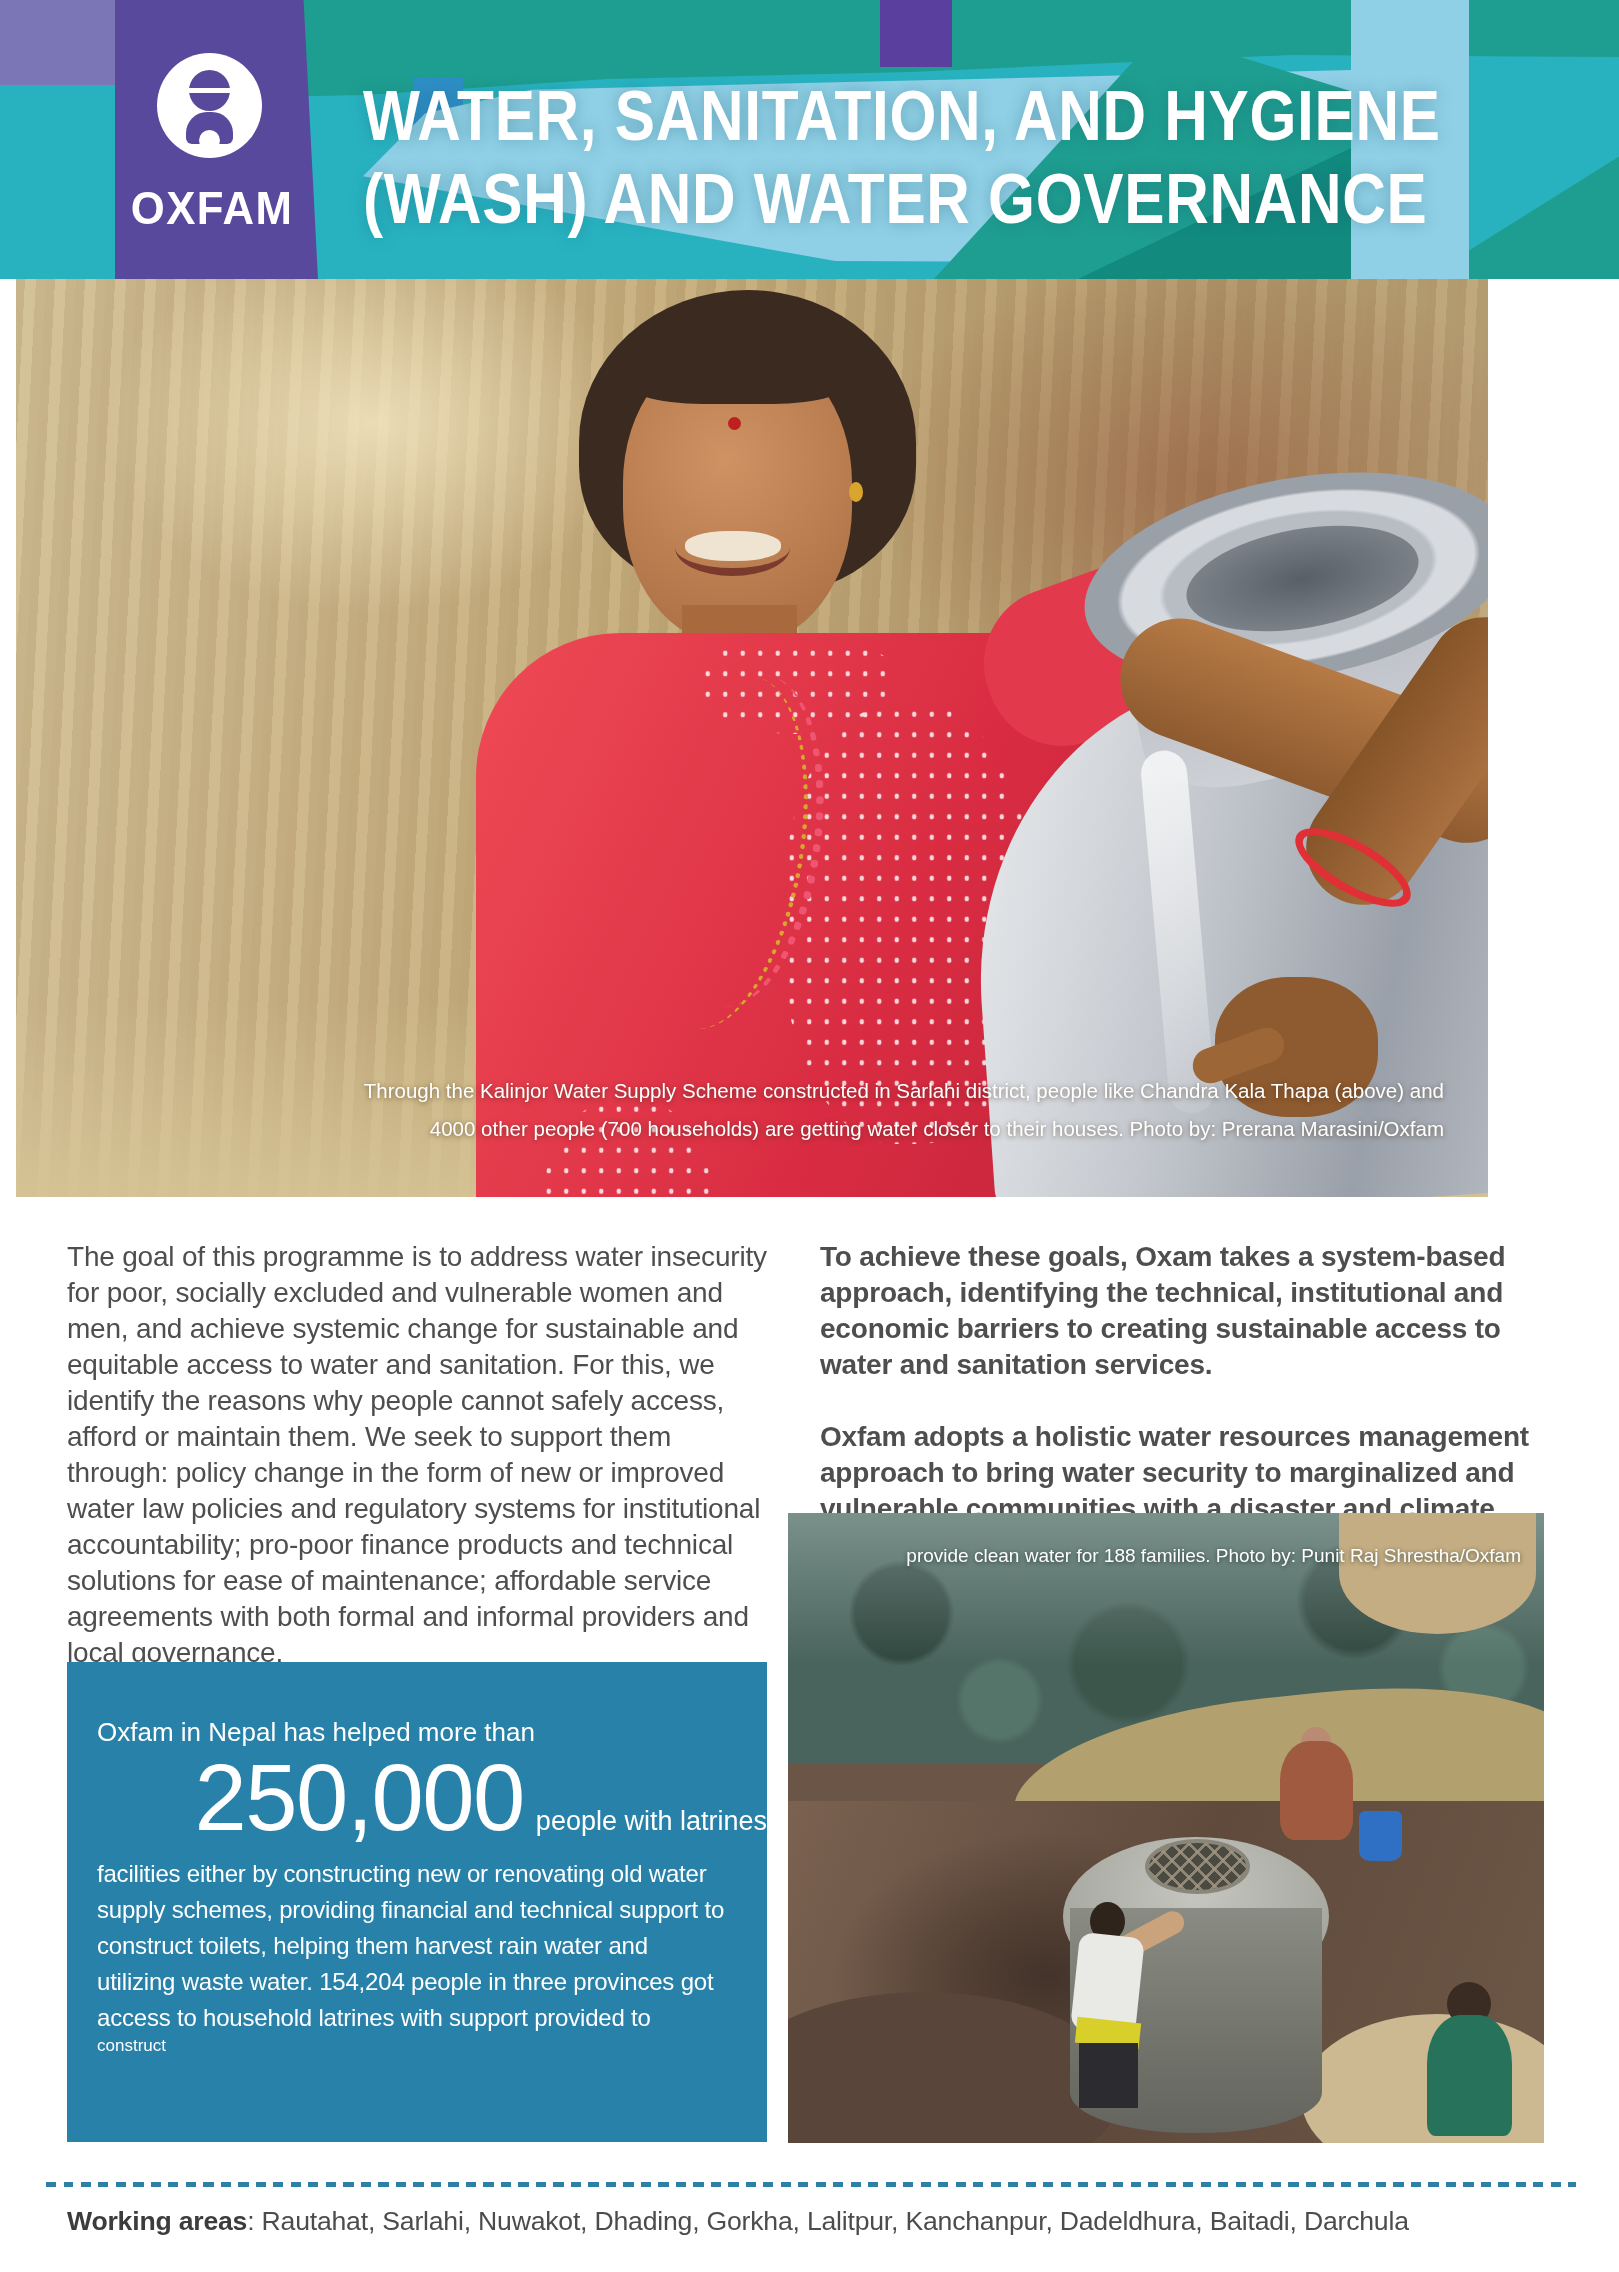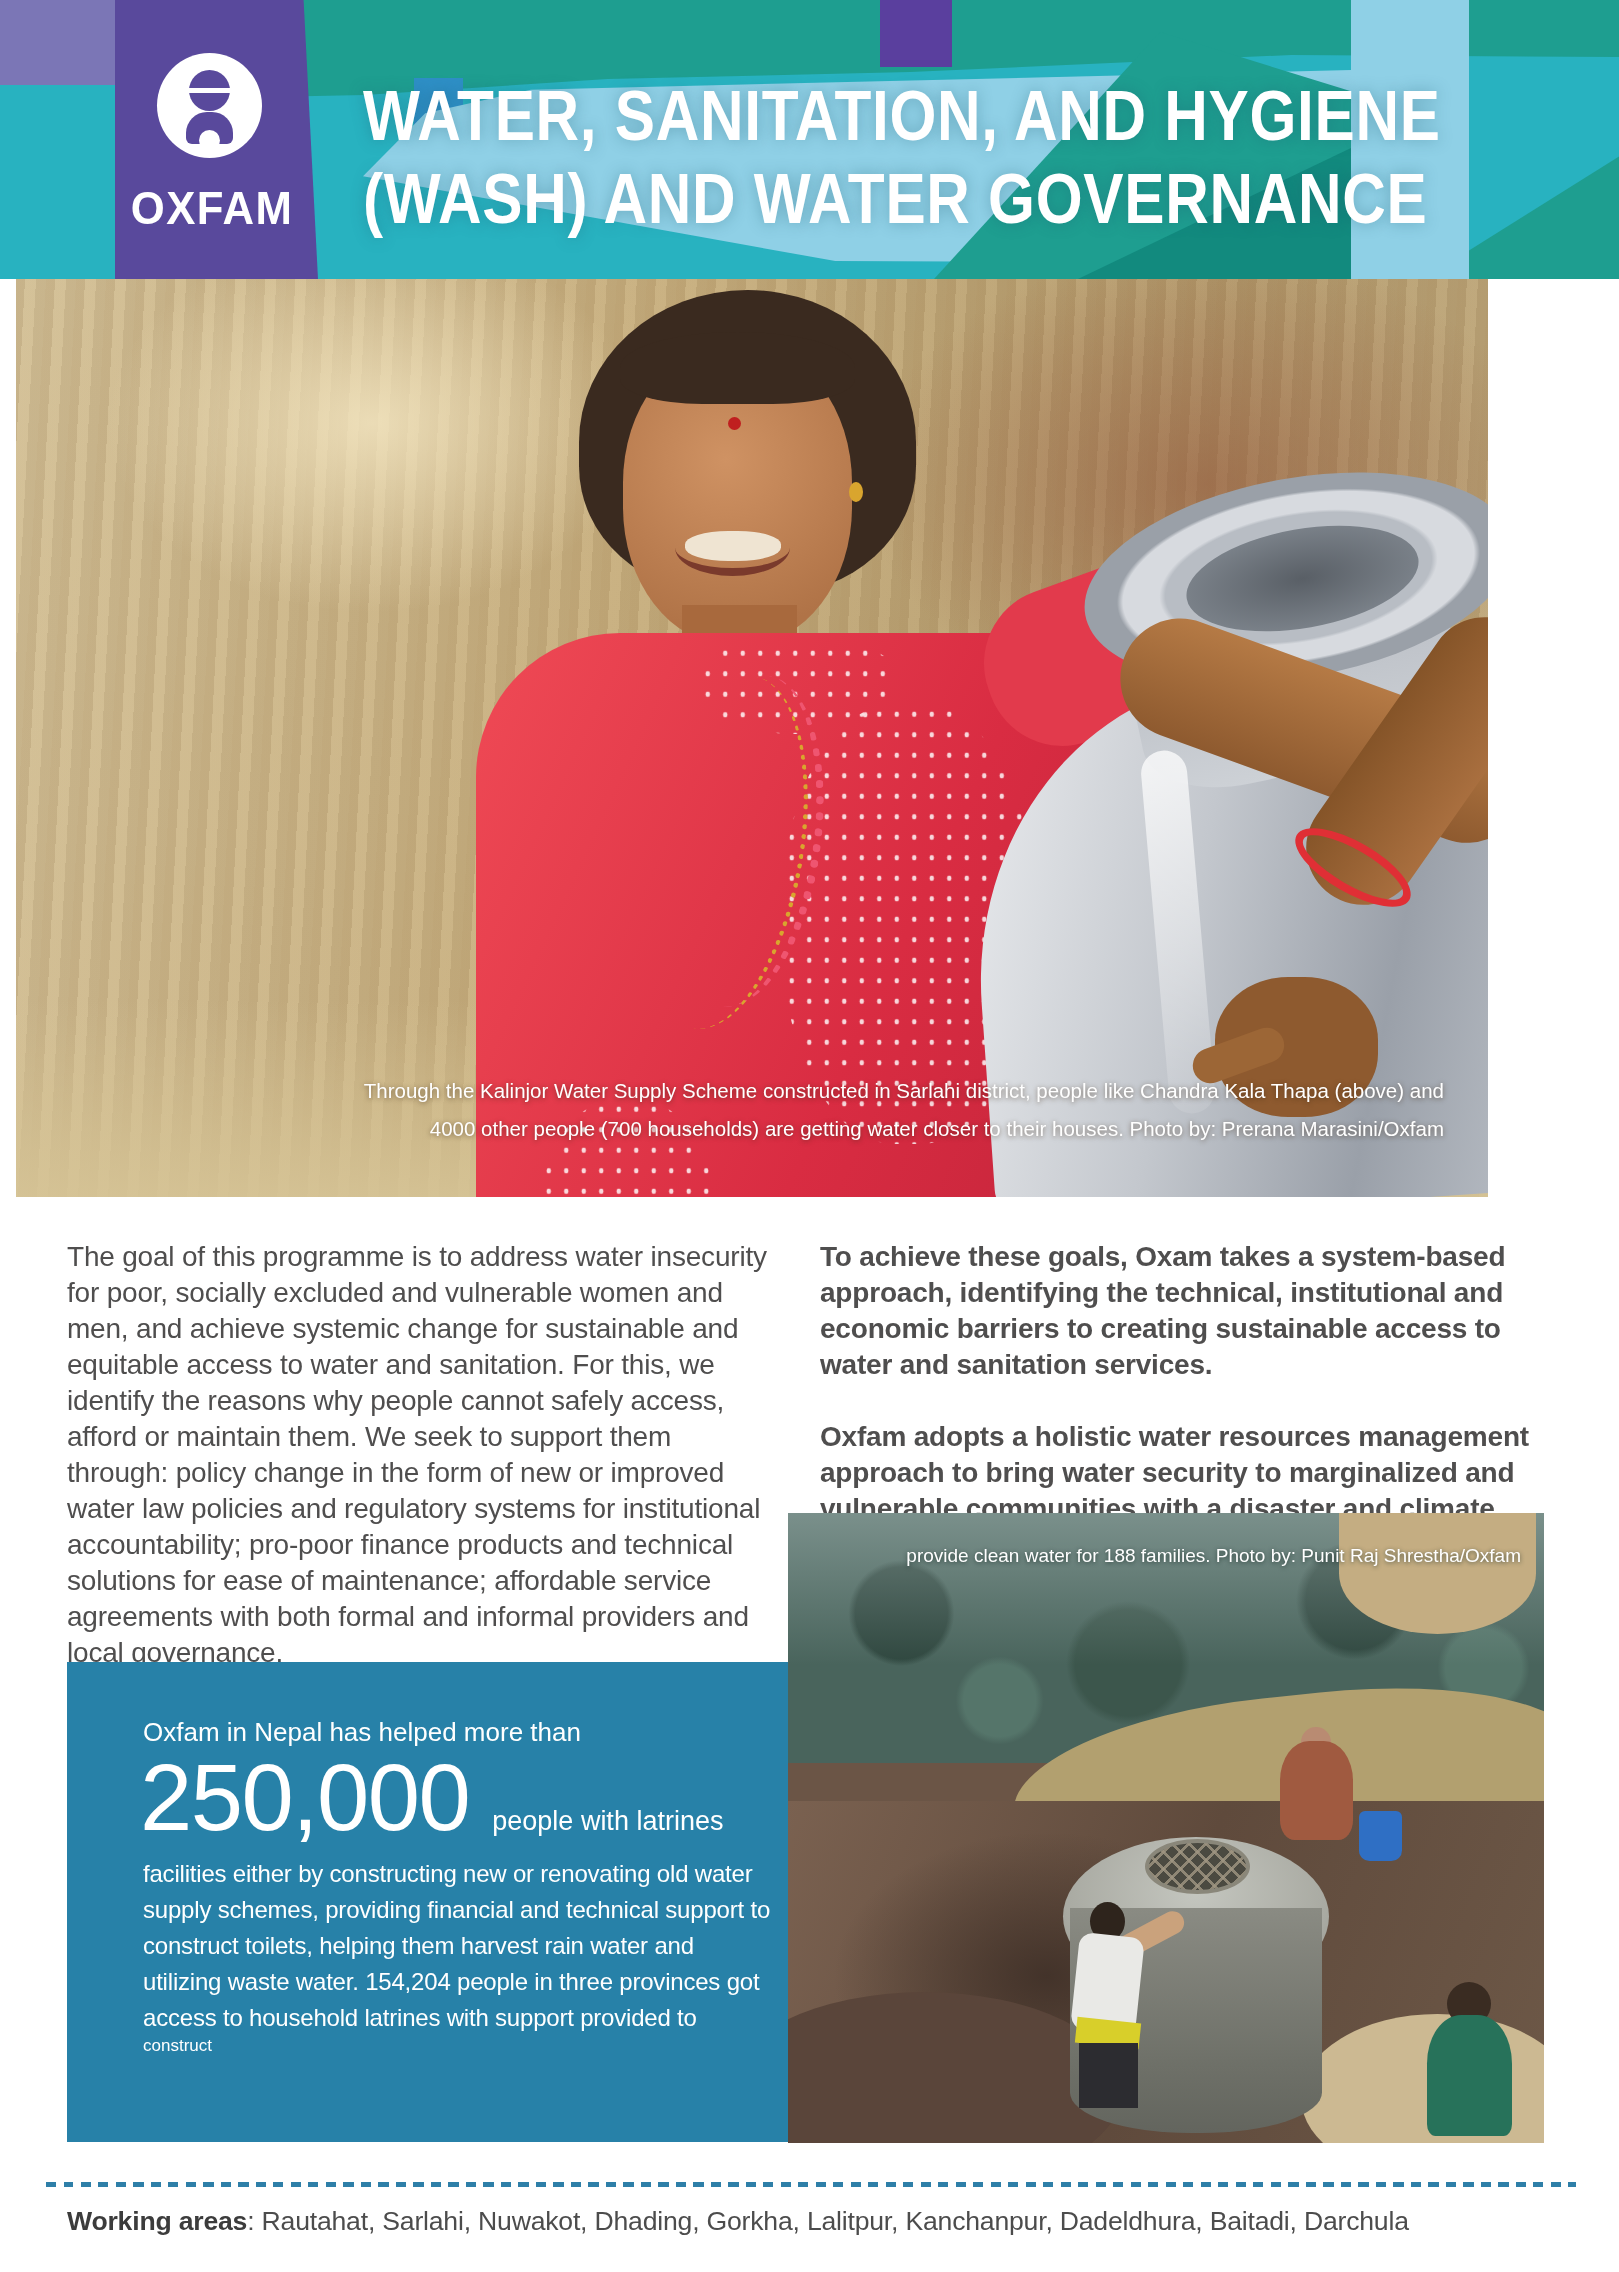--- a/index.html
+++ b/index.html
@@ -94,23 +94,23 @@
   .hero-caption{position:absolute;right:44px;bottom:49px;text-align:right;color:#fff;
     font-size:20.5px;line-height:38px;text-shadow:0 0.8px 5.3px rgba(60,40,20,.6);}
   
   .col{position:absolute;color:#4f4e4e;font-size:28px;line-height:36px;letter-spacing:-0.2px;}
   .col-left{left:67px;top:1239px;width:706px;}
   .col-right{left:820px;top:1239px;width:742px;}
   .col-right p{margin:0 0 36px 0;font-weight:bold;}
   .col-left p{margin:0;}
   
   .stat-box{position:absolute;left:67px;top:1662px;width:700px;height:480px;overflow:hidden;
-    background:var(--stat-blue,#2781a8);color:#fff;padding-left:46px;}
+    background:var(--stat-blue,#2781a8);color:#fff;}
   .stat-intro{margin:55px 0 0 30px;font-size:26px;}
-  .stat-number-row{margin:0 0 0 27px;display:flex;align-items:baseline;gap:23px;}
+  .stat-number-row{margin:0 0 0 27px;display:flex;align-items:baseline;gap:12px;justify-content:flex-end;}
   .stat-big{font-size:94px;letter-spacing:-1.5px;line-height:99px;}
   .stat-suffix{font-size:27px;}
   .stat-details{margin:9px 0 0 30px;width:628px;font-size:24px;line-height:36px;letter-spacing:-0.2px;}
   .stat-construct-row{margin:0 0 0 30px;display:flex;align-items:center;gap:20px;}
   .construct{font-size:17px;}
   .stat-big2{font-size:70px;letter-spacing:-0.8px;line-height:76px;}
   
   .photo2{position:absolute;left:788px;top:1513px;width:756px;height:630px;overflow:hidden;background:#6b5546;}
   .p2-forest{position:absolute;left:0;top:0;width:100%;height:250px;background:#49645c;
     background-image:radial-gradient(circle at 15% 40%,#2f473f 0 46px,rgba(0,0,0,0) 53px),

